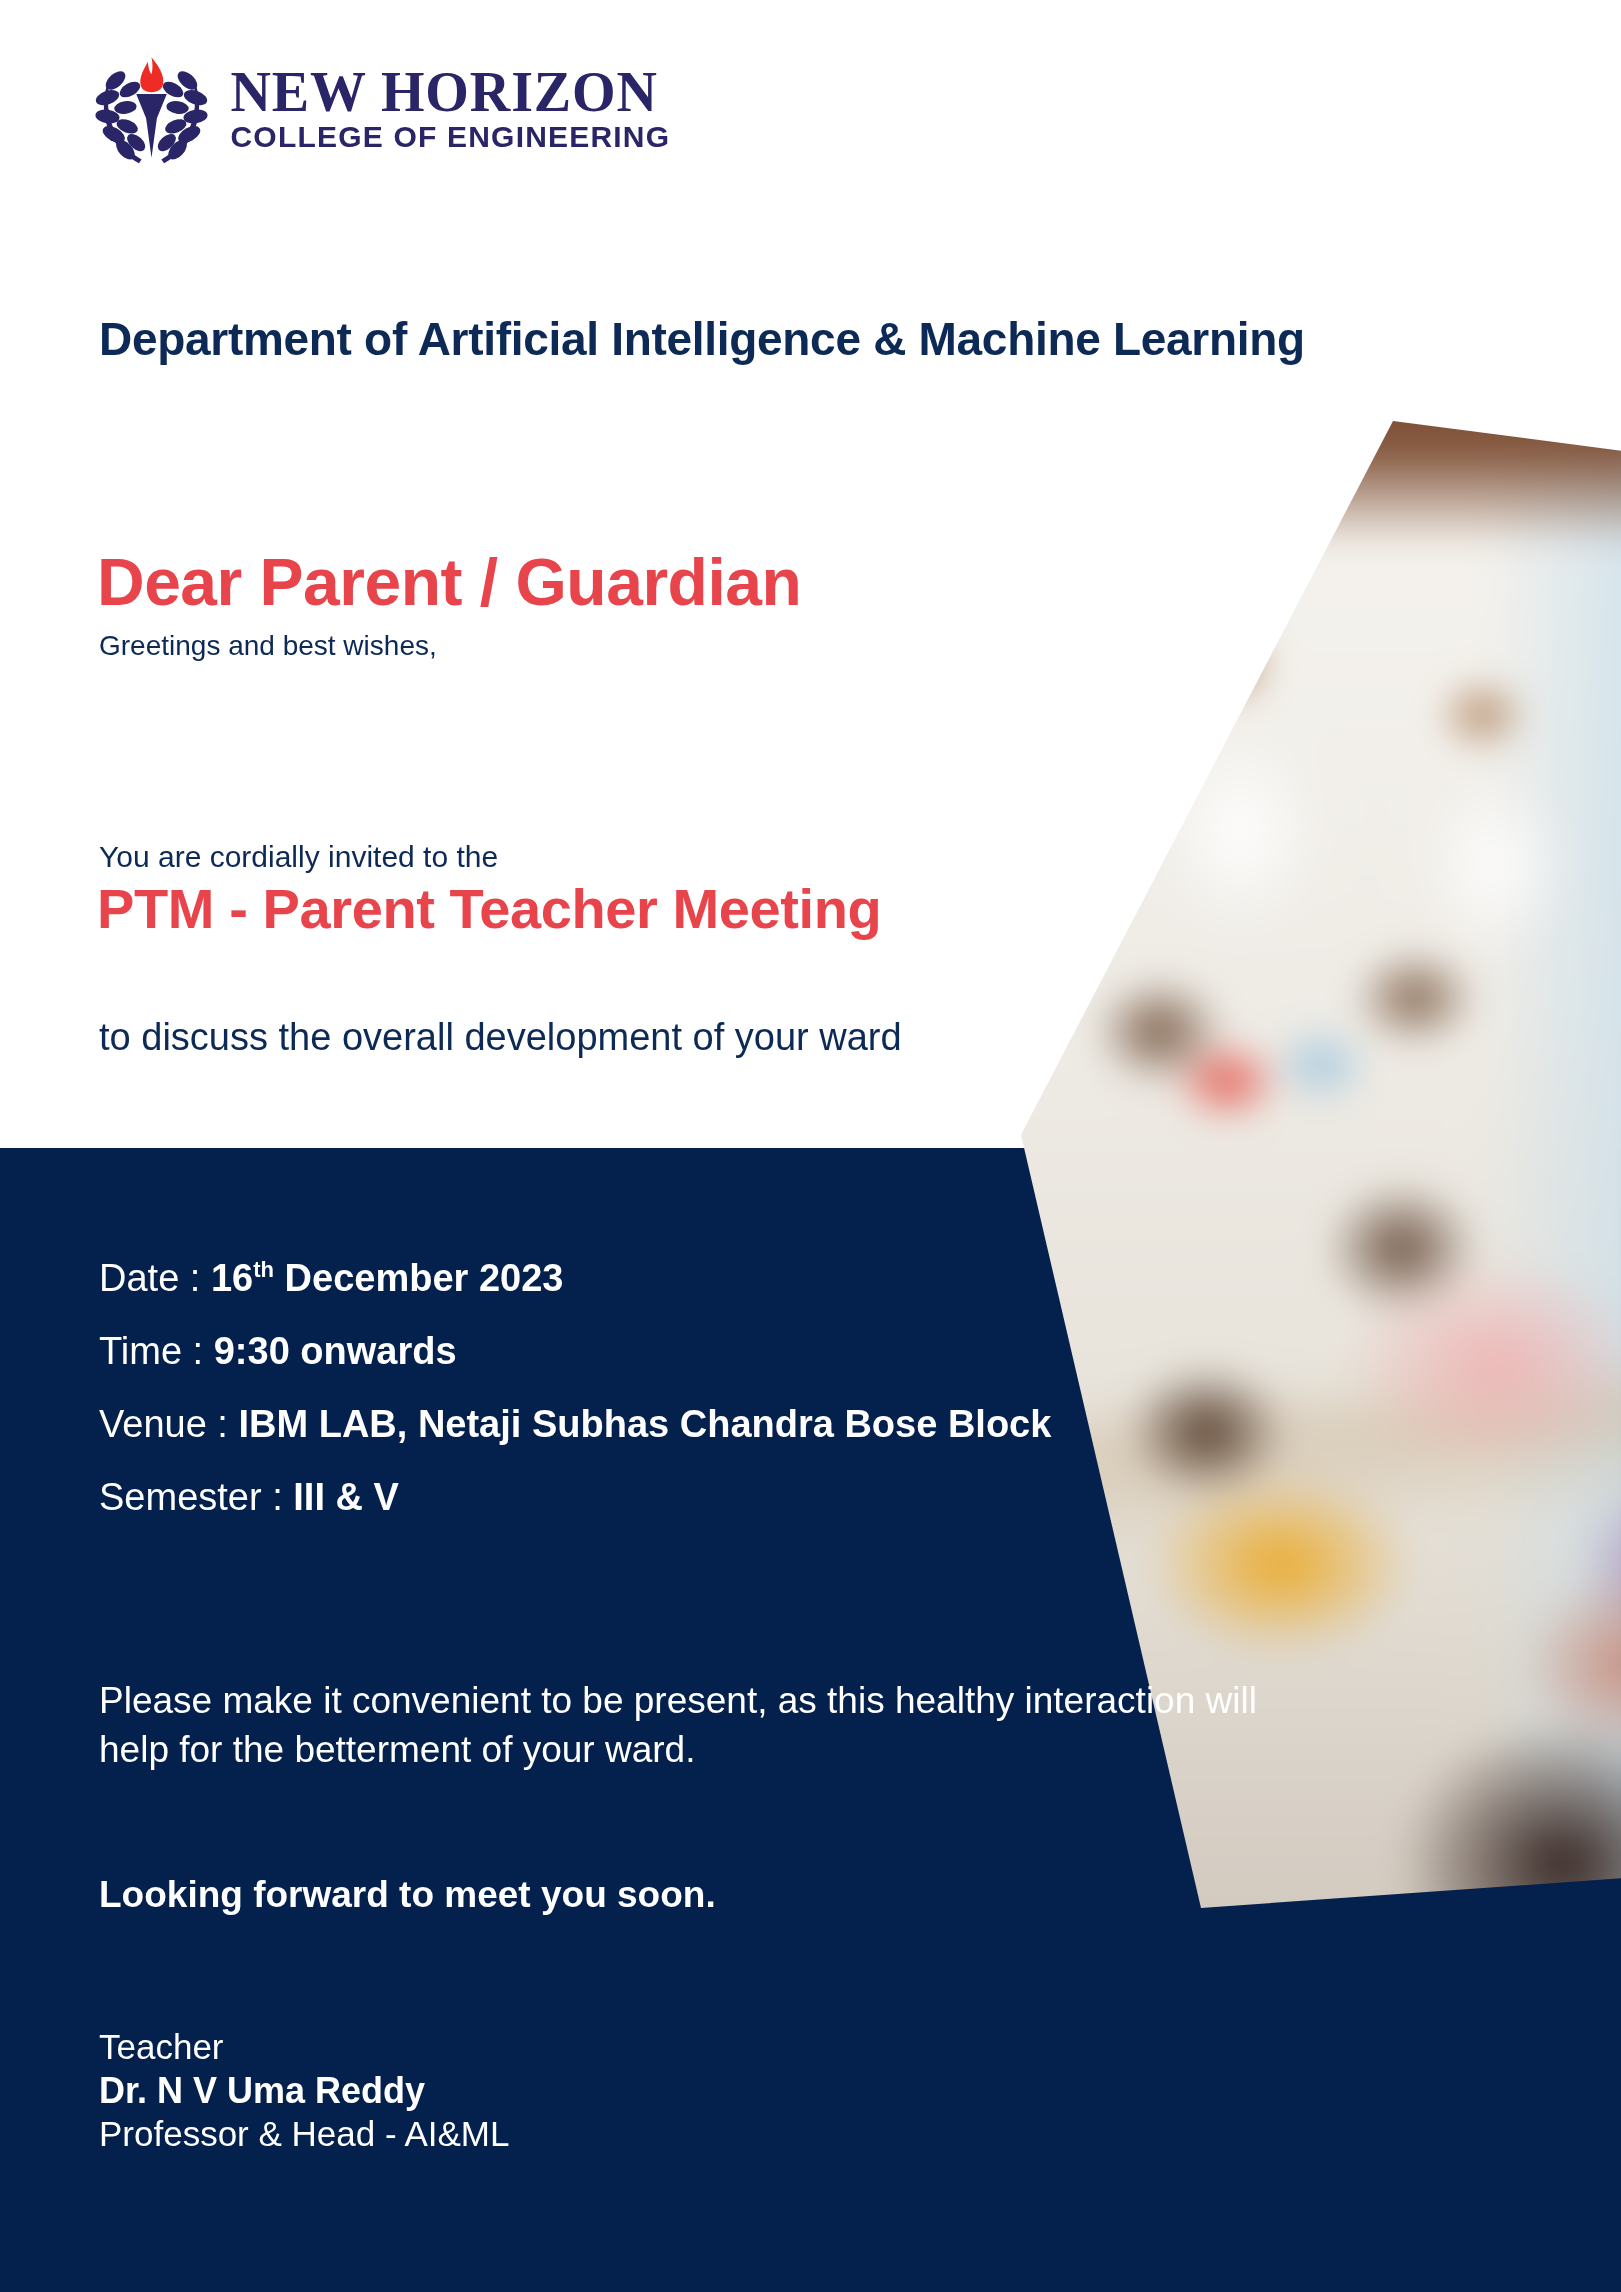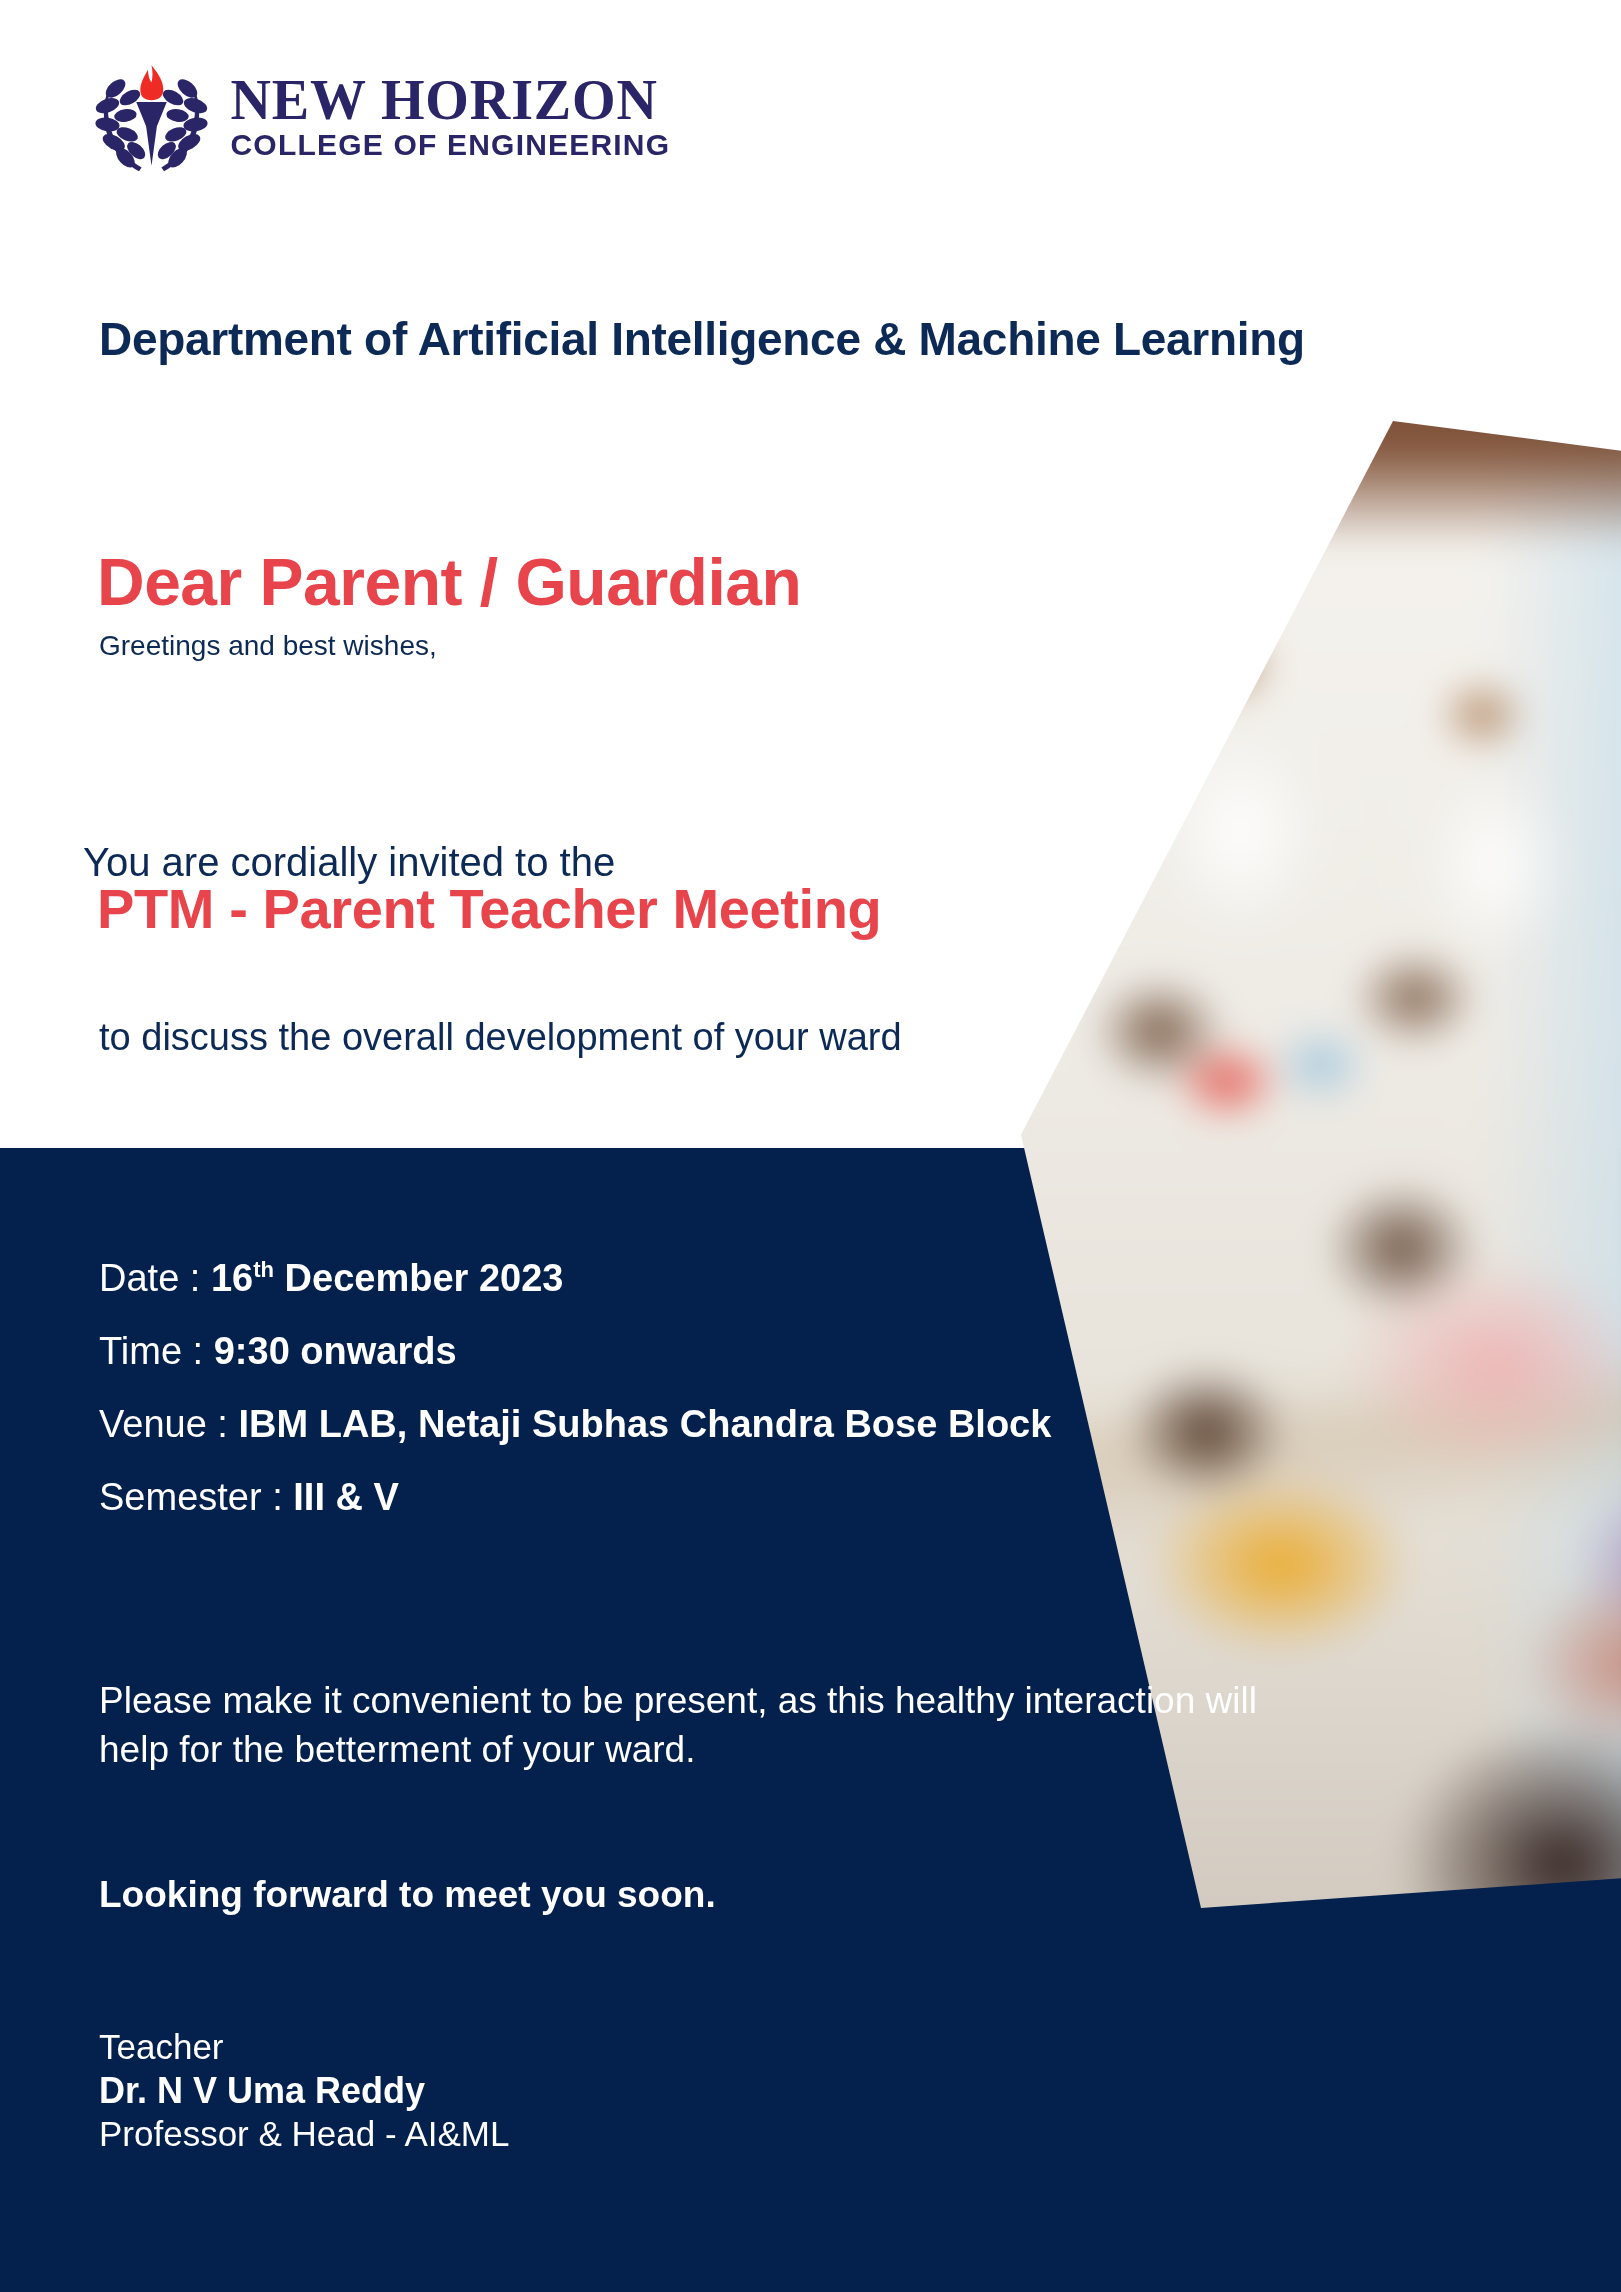--- a/index.html
+++ b/index.html
@@ -79,21 +79,21 @@
       
       linear-gradient(270deg, rgba(198,222,236,.8) 0%, rgba(198,222,236,0) 26%),
       
       linear-gradient(180deg, #f7f5f1 0%, #efece6 40%, #e6e1d8 70%, #cfc6bb 100%);
   }
 
   
   .logo {
     position: absolute;
     left: 85px;
-    top: 58px;
+    top: 50px;
     z-index: 5;
     display: flex;
     align-items: center;
   }
   .logo-mark { width: 133px; height: 115px; flex: 0 0 auto; }
   .logo-text { margin-left: 12.5px; line-height: 1; }
   .logo-line1 {
     font-family: "Liberation Serif", serif;
     font-weight: bold;
     font-size: 56px;
@@ -135,24 +135,24 @@
   .greeting {
     position: absolute;
     left: 99px;
     top: 630px;
     z-index: 5;
     font-size: 28px;
     color: #0c2a55;
   }
   .invite-lead {
     position: absolute;
-    left: 83px;
+    left: 99px;
     top: 840px;
     z-index: 5;
-    font-size: 40px;
+    font-size: 30px;
     color: #0c2a55;
   }
   .event-title {
     position: absolute;
     left: 97px;
     top: 876px;
     z-index: 5;
     font-size: 56px;
     font-weight: bold;
     color: #e8444c;

